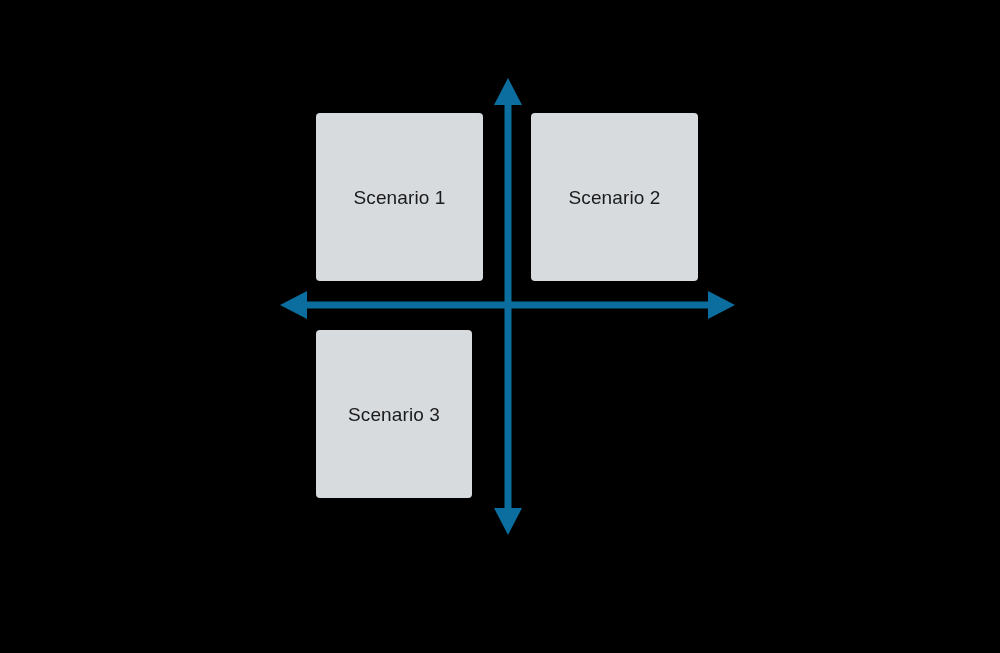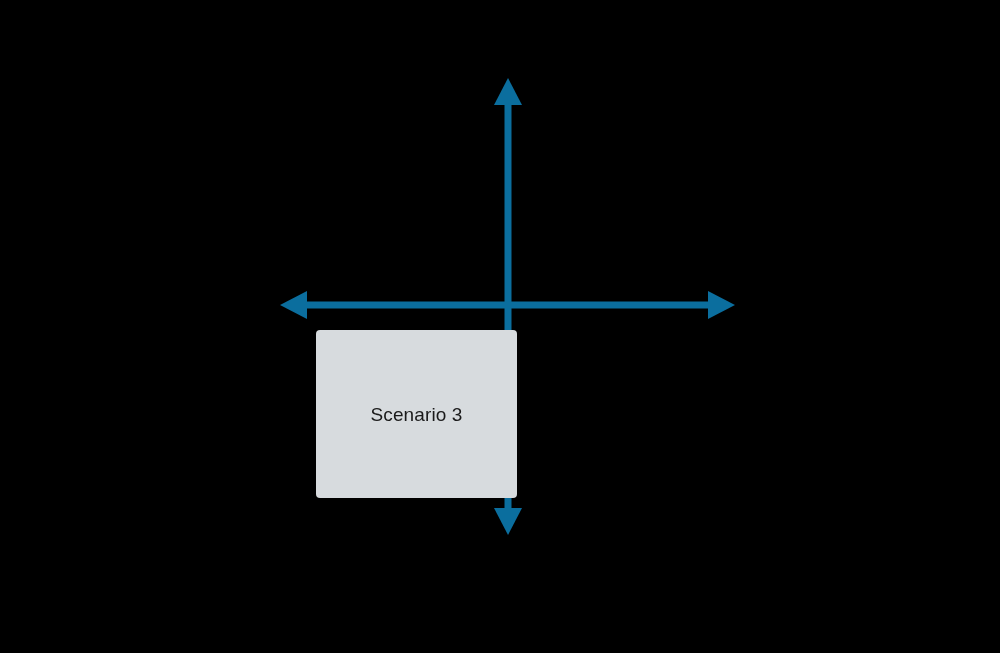--- a/index.html
+++ b/index.html
@@ -33,21 +33,21 @@
   .quad-label {
     font-size: 19px;
     font-weight: 400;
     color: #1a1a1a;
     letter-spacing: 0.1px;
     line-height: 1;
     white-space: nowrap;
   }
   #box-1 { left: 316px; top: 113px; width: 167px; height: 168px; }
   #box-2 { left: 531px; top: 113px; width: 167px; height: 168px; }
-  #box-3 { left: 316px; top: 330px; width: 201px; height: 168px; }
+  #box-3 { left: 316px; top: 330px; width: 156px; height: 168px; }
   #box-4 { left: 531px; top: 330px; width: 167px; height: 168px; }
 </style>
 </head>
 <body>
 
 <div id="canvas">
 
   <svg id="axes-layer" width="1000" height="653" viewBox="0 0 1000 653">
 
     <line x1="508" y1="96" x2="508" y2="517" stroke="#0b6e9e" stroke-width="7"></line>
@@ -56,20 +56,26 @@
 
     <polygon points="508,78 522,105 494,105" fill="#0b6e9e"></polygon>
 
     <polygon points="508,535 522,508 494,508" fill="#0b6e9e"></polygon>
 
     <polygon points="280,305 307,291 307,319" fill="#0b6e9e"></polygon>
 
     <polygon points="735,305 708,291 708,319" fill="#0b6e9e"></polygon>
   </svg>
 
+  <div class="quad-box" id="box-1">
+    <span class="quad-label">Scenario 1</span>
+  </div>
 
+  <div class="quad-box" id="box-2">
+    <span class="quad-label">Scenario 2</span>
+  </div>
 
   <div class="quad-box" id="box-3">
     <span class="quad-label">Scenario 3</span>
   </div>
 
 
 </div>
 
 </body></html>

